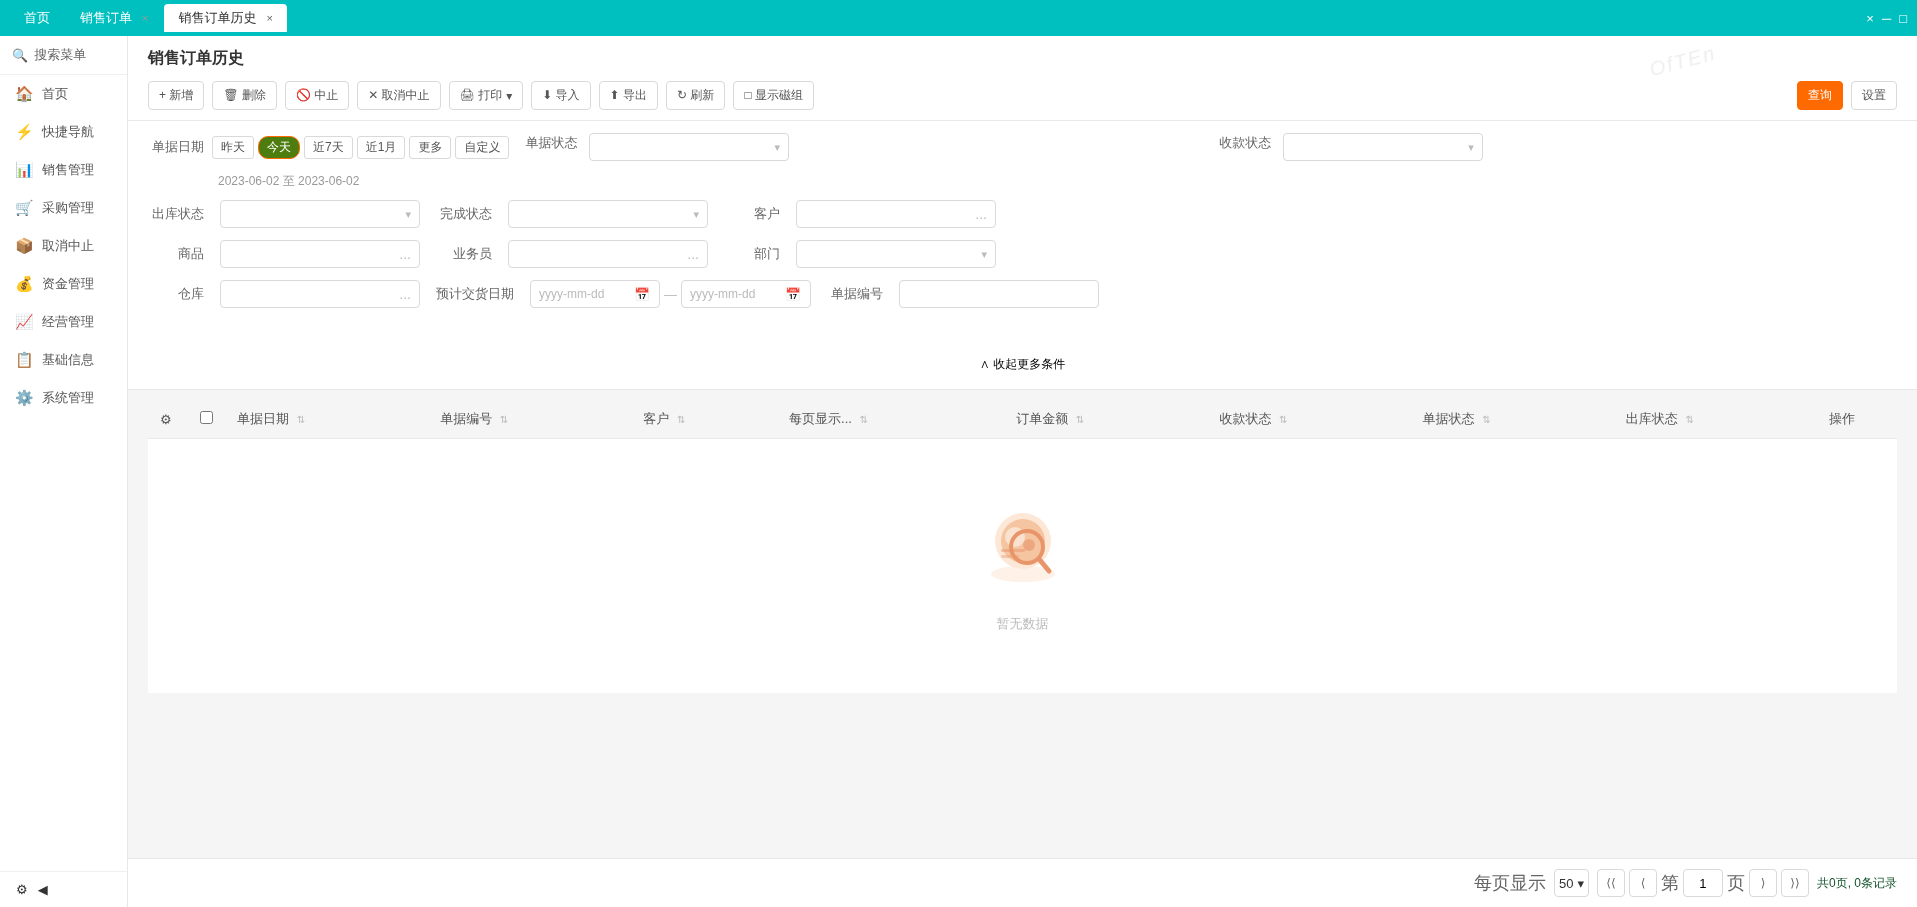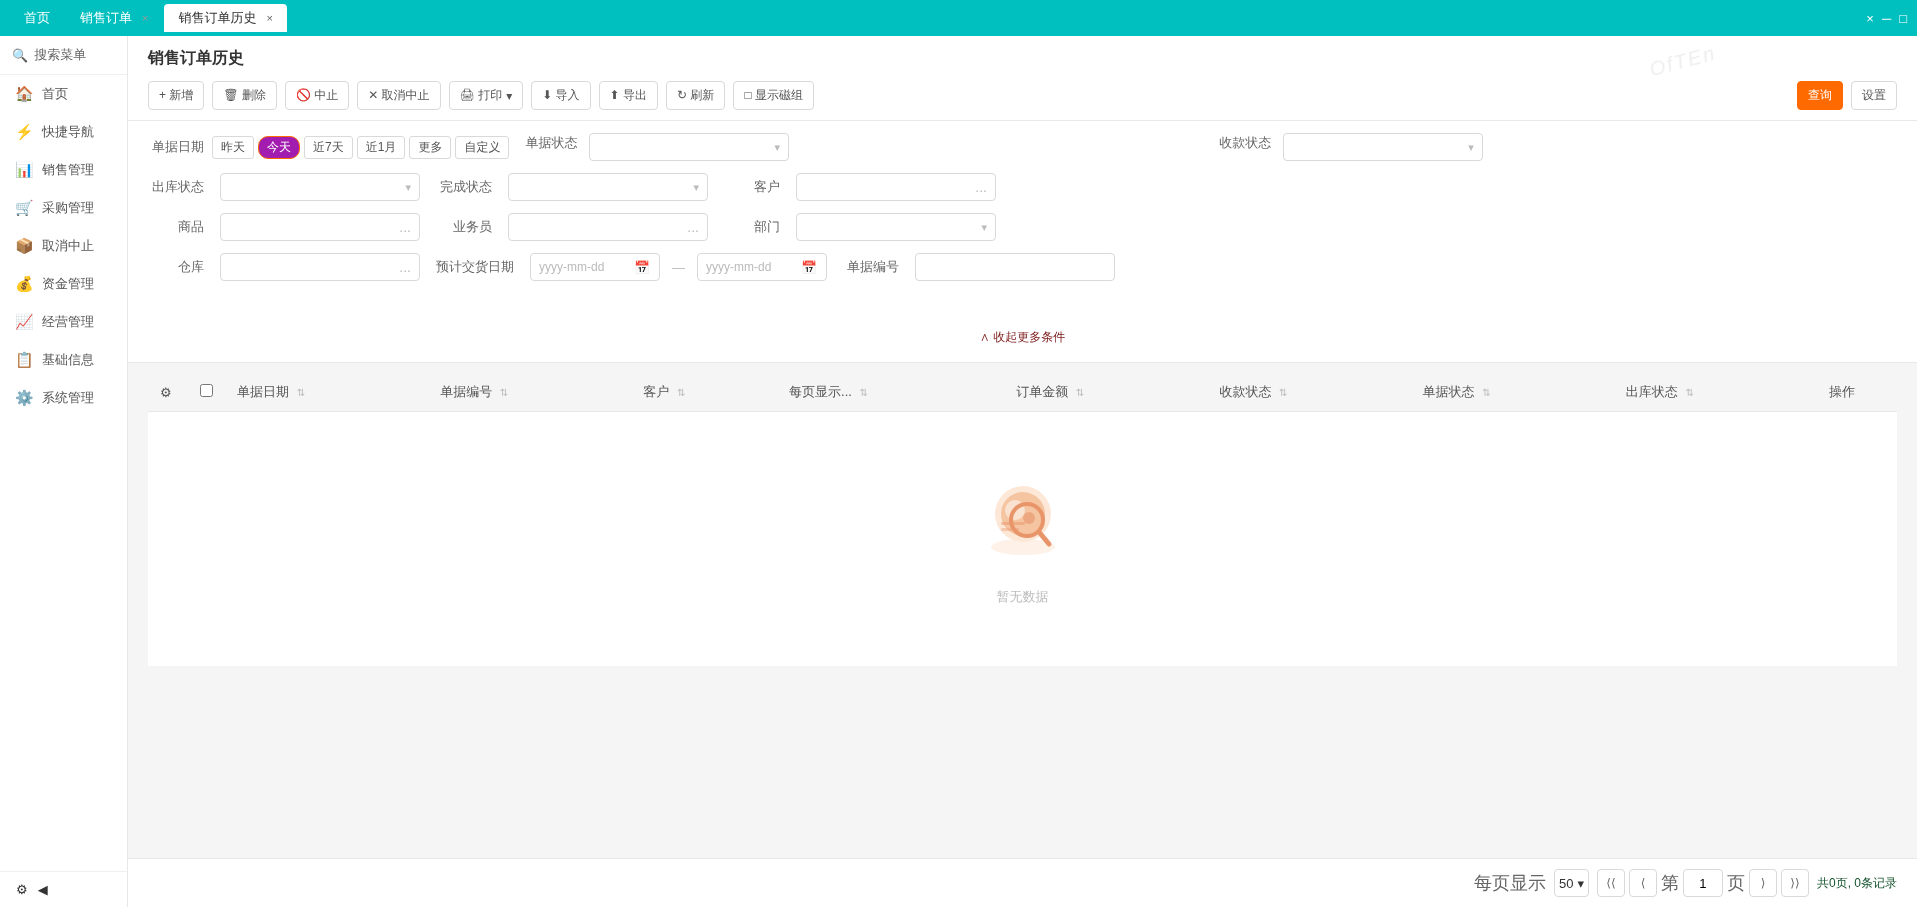--- a/index.html
+++ b/index.html
@@ -35,31 +35,31 @@
     .toolbar-btn.primary { background: #ff6a00; border-color: #ff6a00; color: #fff; }
 
     
     .filter-area { background: #fff; padding: 12px 20px; border-bottom: 1px solid #e8e8e8; }
     .filter-row { display: flex; align-items: center; gap: 16px; margin-bottom: 12px; flex-wrap: wrap; }
     .filter-item { display: flex; align-items: center; gap: 8px; }
     .filter-label { color: #666; font-size: 13px; white-space: nowrap; min-width: 56px; text-align: right; }
     .filter-control { display: flex; align-items: center; gap: 4px; }
     .date-quick-btns { display: flex; align-items: center; gap: 4px; }
     .date-btn { padding: 2px 8px; border: 1px solid #d9d9d9; border-radius: 3px; cursor: pointer; font-size: 12px; color: #555; background: #fff; }
-    .date-btn.active { background: #a21caf; color: #fff; border-color: #ff6a00; border-radius: 10px; }
+    .date-btn.active { background: #4d7c0f; color: #fff; border-color: #ff6a00; border-radius: 10px; }
     .date-range { font-size: 12px; color: #999; margin-top: 2px; }
     .select-control { width: 180px; height: 28px; border: 1px solid #d9d9d9; border-radius: 4px; padding: 0 8px; display: flex; align-items: center; justify-content: space-between; cursor: pointer; background: #fff; font-size: 13px; color: #999; }
     .select-control .chevron { color: #bbb; font-size: 11px; }
     .input-control { width: 180px; height: 28px; border: 1px solid #d9d9d9; border-radius: 4px; padding: 0 8px; font-size: 13px; color: #999; display: flex; align-items: center; justify-content: space-between; cursor: pointer; background: #fff; }
     .dots-btn { color: #bbb; font-size: 14px; cursor: pointer; }
     .date-input { width: 130px; height: 28px; border: 1px solid #d9d9d9; border-radius: 4px; padding: 0 8px; font-size: 12px; color: #bbb; display: flex; align-items: center; justify-content: space-between; background: #fff; cursor: pointer; }
     .date-input .cal-icon { color: #bbb; font-size: 13px; }
     .date-sep { color: #bbb; padding: 0 4px; }
 
-    .filter-collapse { text-align: center; padding: 4px; color: #7f1d1d; font-size: 12px; cursor: pointer; display: flex; align-items: center; justify-content: center; gap: 4px; margin-top: 44px; }
+    .filter-collapse { text-align: center; padding: 4px; color: #000000; font-size: 12px; cursor: pointer; display: flex; align-items: center; justify-content: center; gap: 4px; margin-top: 44px; }
 
     
     .table-area { flex: 1; overflow: auto; padding: 10px 20px; }
     .data-table { width: 100%; border-collapse: collapse; background: #fff; }
     .data-table thead tr { background: #f5f5f5; }
     .data-table th { padding: 10px 12px; text-align: left; font-size: 13px; font-weight: normal; color: #555; border-bottom: 1px solid #e8e8e8; white-space: nowrap; }
     .data-table th .sort-icon { font-size: 10px; color: #bbb; margin-left: 4px; }
     .data-table td { padding: 10px 12px; font-size: 13px; color: #555; border-bottom: 1px solid #f0f0f0; }
     .settings-col { width: 40px; text-align: center; }
     .checkbox-col { width: 36px; text-align: center; }
@@ -202,20 +202,23 @@
         </div>
         <div style="flex:1; min-width: 240px;">
           <span class="filter-label">收款状态</span>
           <div class="select-control" style="display:inline-flex; width:200px; margin-left:8px;">
             <span></span>
             <span class="chevron">▾</span>
           </div>
         </div>
       </div>
 
+      <div style="margin-left: 70px; margin-bottom: 10px;">
+        <span class="date-range">2023-06-02 至 2023-06-02</span>
+      </div>
 
       <div class="filter-row">
         <div class="filter-item">
           <span class="filter-label">出库状态</span>
           <div class="select-control" style="display:inline-flex; width:200px; margin-left:8px;">
             <span></span>
             <span class="chevron">▾</span>
           </div>
         </div>
         <div class="filter-item">
@@ -261,21 +264,21 @@
       <div class="filter-row">
         <div class="filter-item">
           <span class="filter-label">仓库</span>
           <div class="input-control" style="margin-left:8px; width:200px;">
             <span></span>
             <span class="dots-btn">...</span>
           </div>
         </div>
         <div class="filter-item">
           <span class="filter-label">预计交货日期</span>
-          <div style="display:flex; align-items:center; gap:8px; margin-left:8px;text-align:right;">
+          <div style="display:flex; align-items:center; gap:0; margin-left:8px;text-align:right;">
             <div class="date-input">
               <span>yyyy-mm-dd</span>
               <span class="cal-icon">📅</span>
             </div>
             <span class="date-sep">—</span>
             <div class="date-input">
               <span>yyyy-mm-dd</span>
               <span class="cal-icon">📅</span>
             </div>
           </div>

